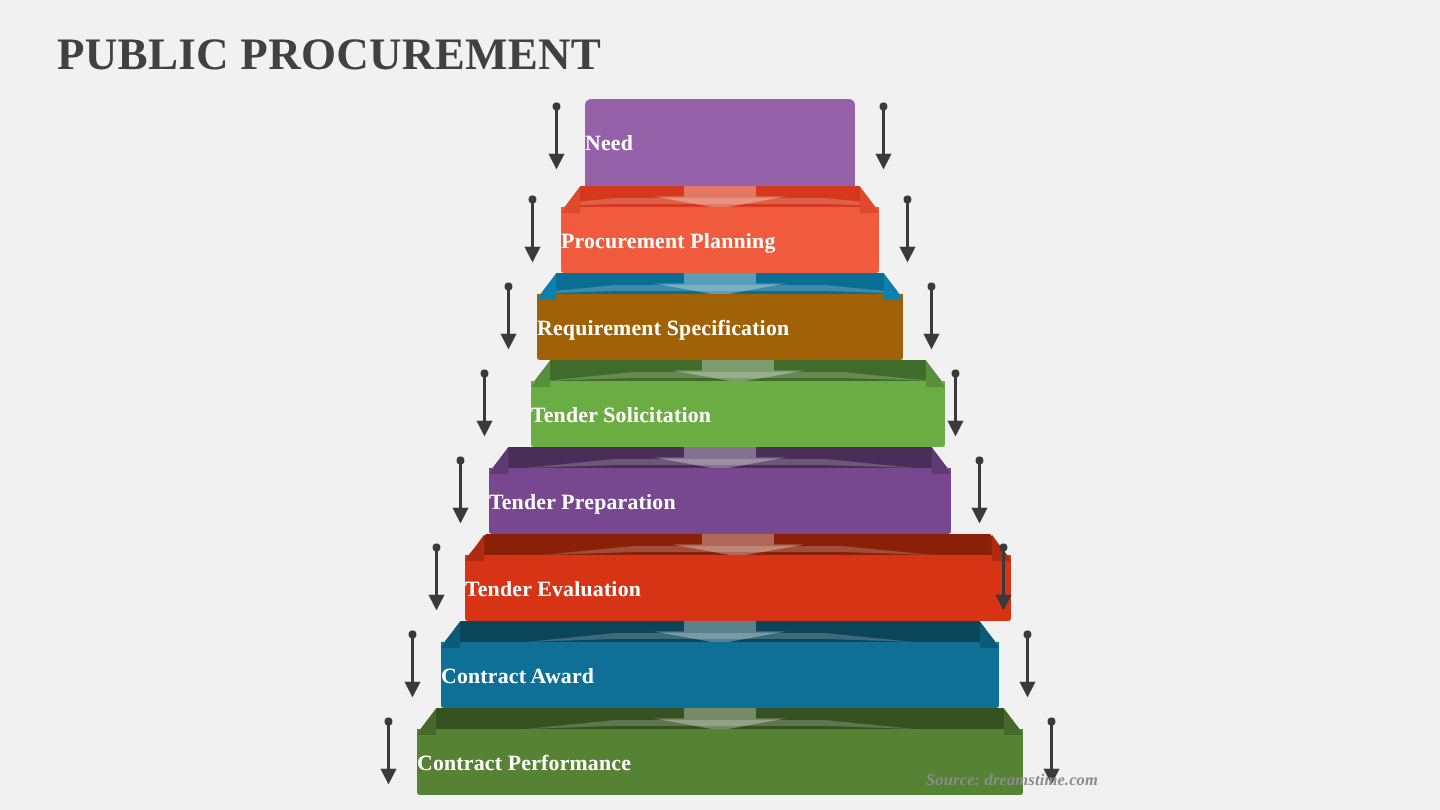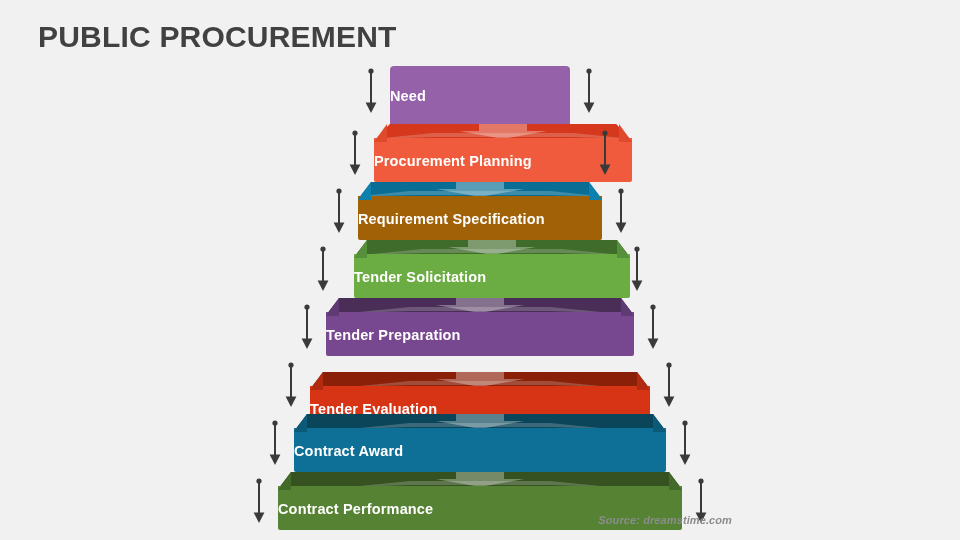--- a/index.html
+++ b/index.html
@@ -14,20 +14,21 @@
     overflow: hidden;
     position: relative;
   }
 
   #slide {
     position: absolute;
     inset: 0;
     width: 766px;
     height: 540px;
     background: #f1f1f1;
+    font-family: Liberation Serif, serif;
   }
 
   
   #header {
     position: absolute;
     left: 38px;
     top: 18px;
     width: 560px;
   }
   #title {
@@ -194,21 +195,21 @@
           <path d="M7 45 L1.6 34.5 L12.4 34.5 Z" fill="#3a3a3a"></path>
         </svg>
       </div>
       <div class="arrow" style="left: 582px; top: 68px;">
         <svg width="14" height="46" viewBox="0 0 14 46">
           <circle cx="7" cy="3" r="2.6" fill="#3a3a3a"></circle>
           <rect x="6" y="3" width="2" height="33" fill="#3a3a3a"></rect>
           <path d="M7 45 L1.6 34.5 L12.4 34.5 Z" fill="#3a3a3a"></path>
         </svg>
       </div>
-      <div class="step" style="left: 374px; top: 124px; width: 212px; padding-left: 46px;">
+      <div class="step" style="left: 374px; top: 124px; width: 212px;">
         <div class="step-shadow"></div>
         <div class="step-top">
           <div class="slab"><svg width="100%" height="17" viewBox="0 0 212 17" preserveAspectRatio="none">
               <path d="M0 17 L13 0 L199 0 L212 17 Z" fill="#d5381c"></path>
             </svg></div>
           <div class="flare"><svg width="260" height="9" viewBox="0 0 260 9" preserveAspectRatio="none">
               <path d="M0 7 L60 1 L200 1 L260 7 L200 5 L60 5 Z" fill="#ffffff"></path>
             </svg></div>
           <div class="chev"><svg width="104" height="15" viewBox="0 0 104 15">
               <path d="M28 0 L76 0 L76 7 L96 7 L52 15 L8 7 L28 7 Z" fill="#ffffff"></path>
@@ -342,21 +343,21 @@
           <path d="M7 45 L1.6 34.5 L12.4 34.5 Z" fill="#3a3a3a"></path>
         </svg>
       </div>
       <div class="arrow" style="left: 646px; top: 304px;">
         <svg width="14" height="46" viewBox="0 0 14 46">
           <circle cx="7" cy="3" r="2.6" fill="#3a3a3a"></circle>
           <rect x="6" y="3" width="2" height="33" fill="#3a3a3a"></rect>
           <path d="M7 45 L1.6 34.5 L12.4 34.5 Z" fill="#3a3a3a"></path>
         </svg>
       </div>
-      <div class="step" style="left: 310px; top: 372px; width: 340px;">
+      <div class="step" style="left: 310px; top: 356px; width: 340px; padding-left: 24px;">
         <div class="step-shadow"></div>
         <div class="step-top">
           <div class="slab"><svg width="100%" height="17" viewBox="0 0 340 17" preserveAspectRatio="none">
               <path d="M0 17 L13 0 L327 0 L340 17 Z" fill="#8b2008"></path>
             </svg></div>
           <div class="flare"><svg width="260" height="9" viewBox="0 0 260 9" preserveAspectRatio="none">
               <path d="M0 7 L60 1 L200 1 L260 7 L200 5 L60 5 Z" fill="#ffffff"></path>
             </svg></div>
           <div class="chev"><svg width="104" height="15" viewBox="0 0 104 15">
               <path d="M28 0 L76 0 L76 7 L96 7 L52 15 L8 7 L28 7 Z" fill="#ffffff"></path>

